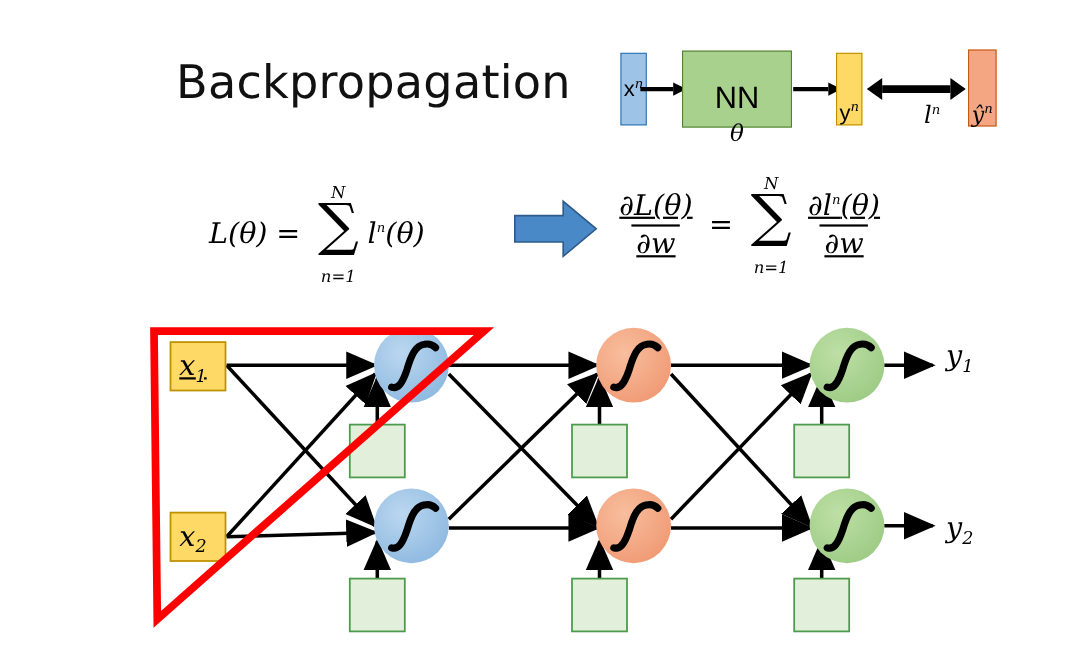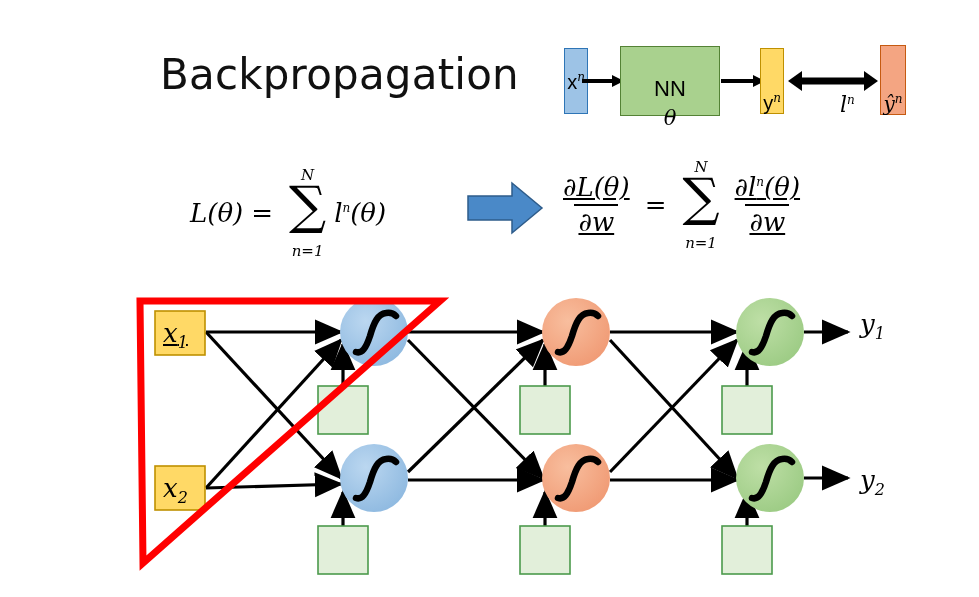--- a/index.html
+++ b/index.html
@@ -20,21 +20,21 @@
 
   
   .blk{position:absolute;box-sizing:border-box;display:flex;
        align-items:center;justify-content:center;}
   .blk .lbl{font-size:20px;line-height:1;}
   #blk-x{left:553px;top:48px;width:24px;height:66px;
          background:#9DC3E6;border:1px solid #2E75B6;margin-left:11px;}
   #blk-nn{left:620px;top:46px;width:100px;height:70px;
           background:#A9D18E;border:1px solid #548235;
           flex-direction:column;gap:4px;}
-  #blk-nn .nn-top{font-size:22px;font-family:"Liberation Sans",sans-serif;margin-top:43px;}
+  #blk-nn .nn-top{font-size:28px;font-family:"Liberation Sans",sans-serif;margin-top:43px;}
   #blk-nn .nn-bot{font-size:21px;font-family:"DejaVu Serif",serif;font-style:italic;}
   #blk-y{left:760px;top:48px;width:24px;height:66px;
          background:#FFD966;border:1px solid #BF9000;align-items:flex-end;}
   #blk-yhat{left:880px;top:45px;width:26px;height:70px;
             background:#F4A582;border:1px solid #C55A11;align-items:flex-end;}
   .sup{font-size:12px;vertical-align:super;}
   .mathit{font-family:"DejaVu Serif",serif;font-style:italic;}
 
   
   .eq{position:absolute;font-family:"DejaVu Serif",serif;color:#000;}

